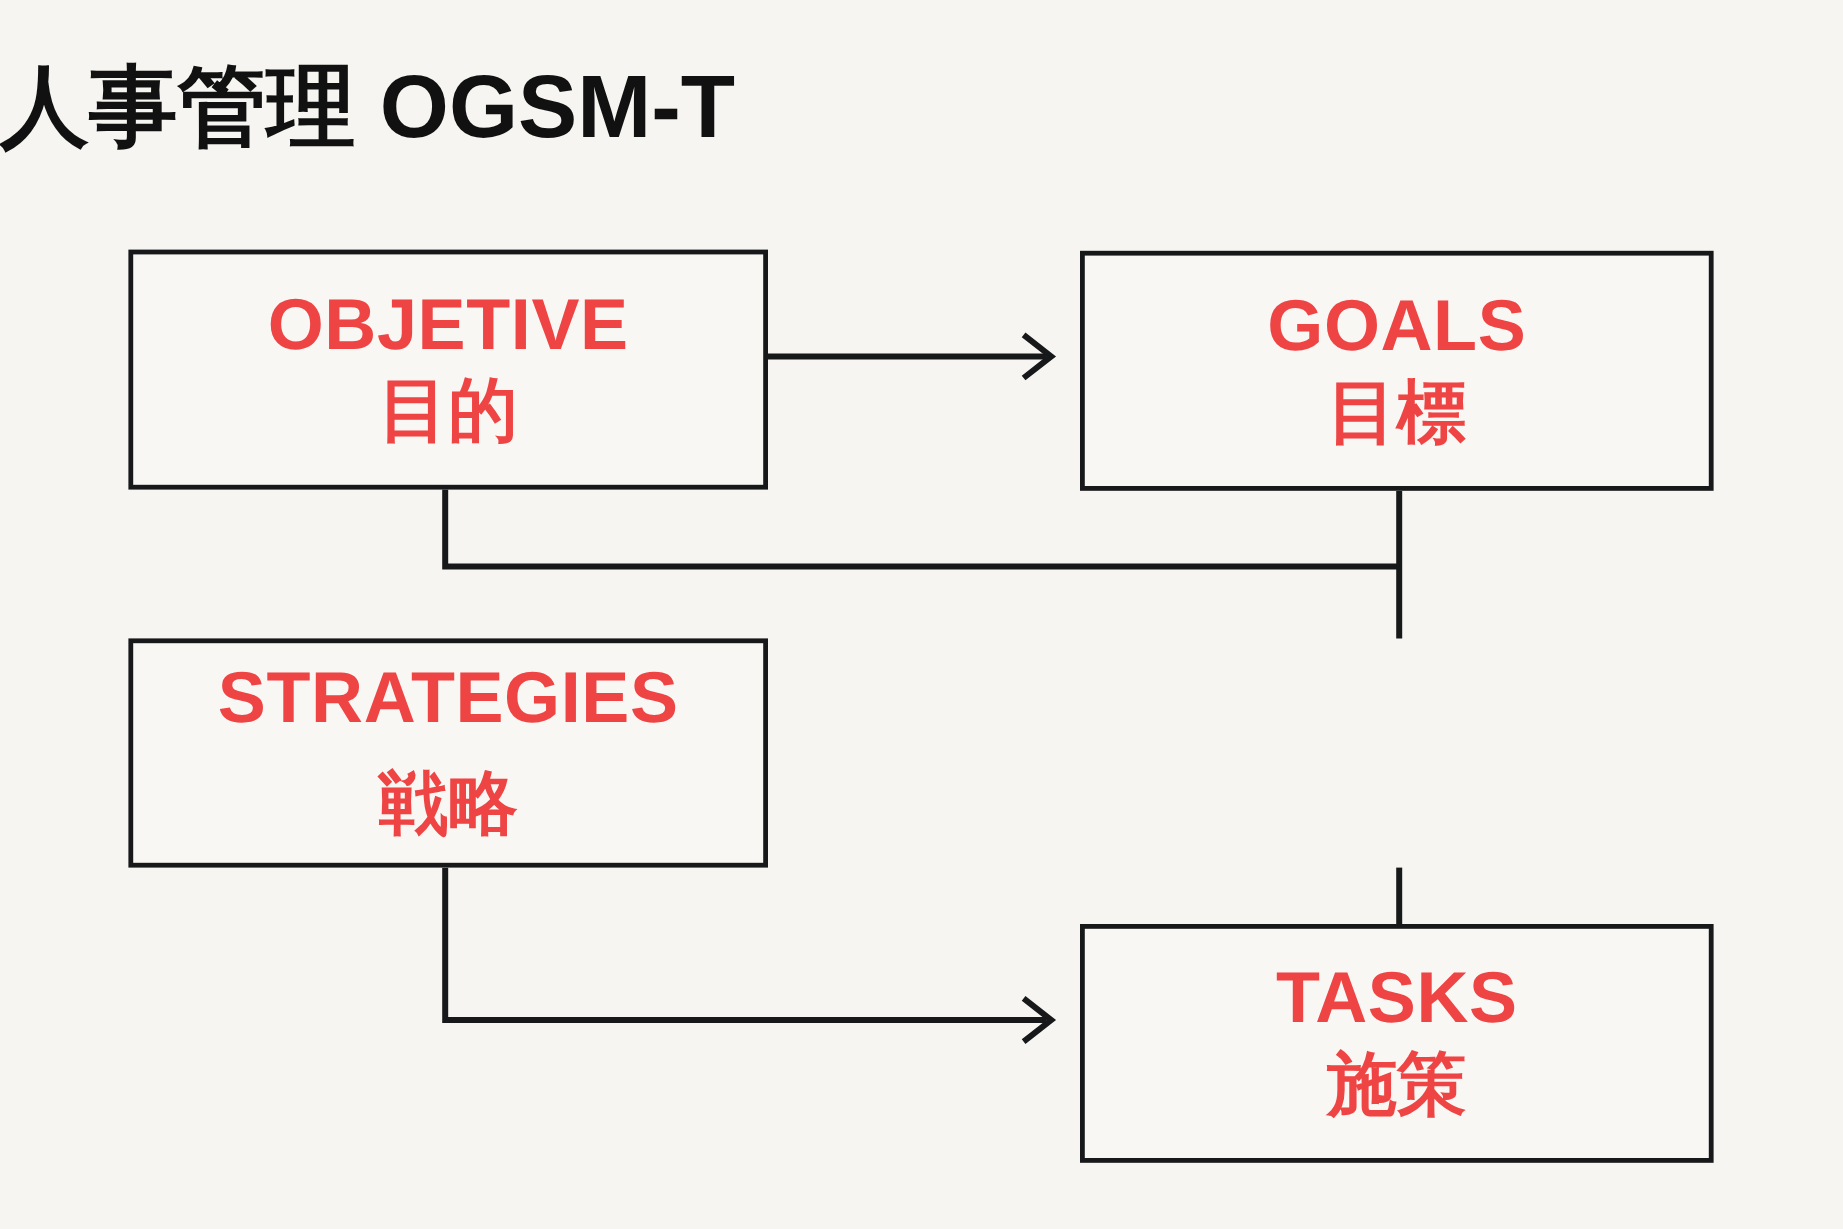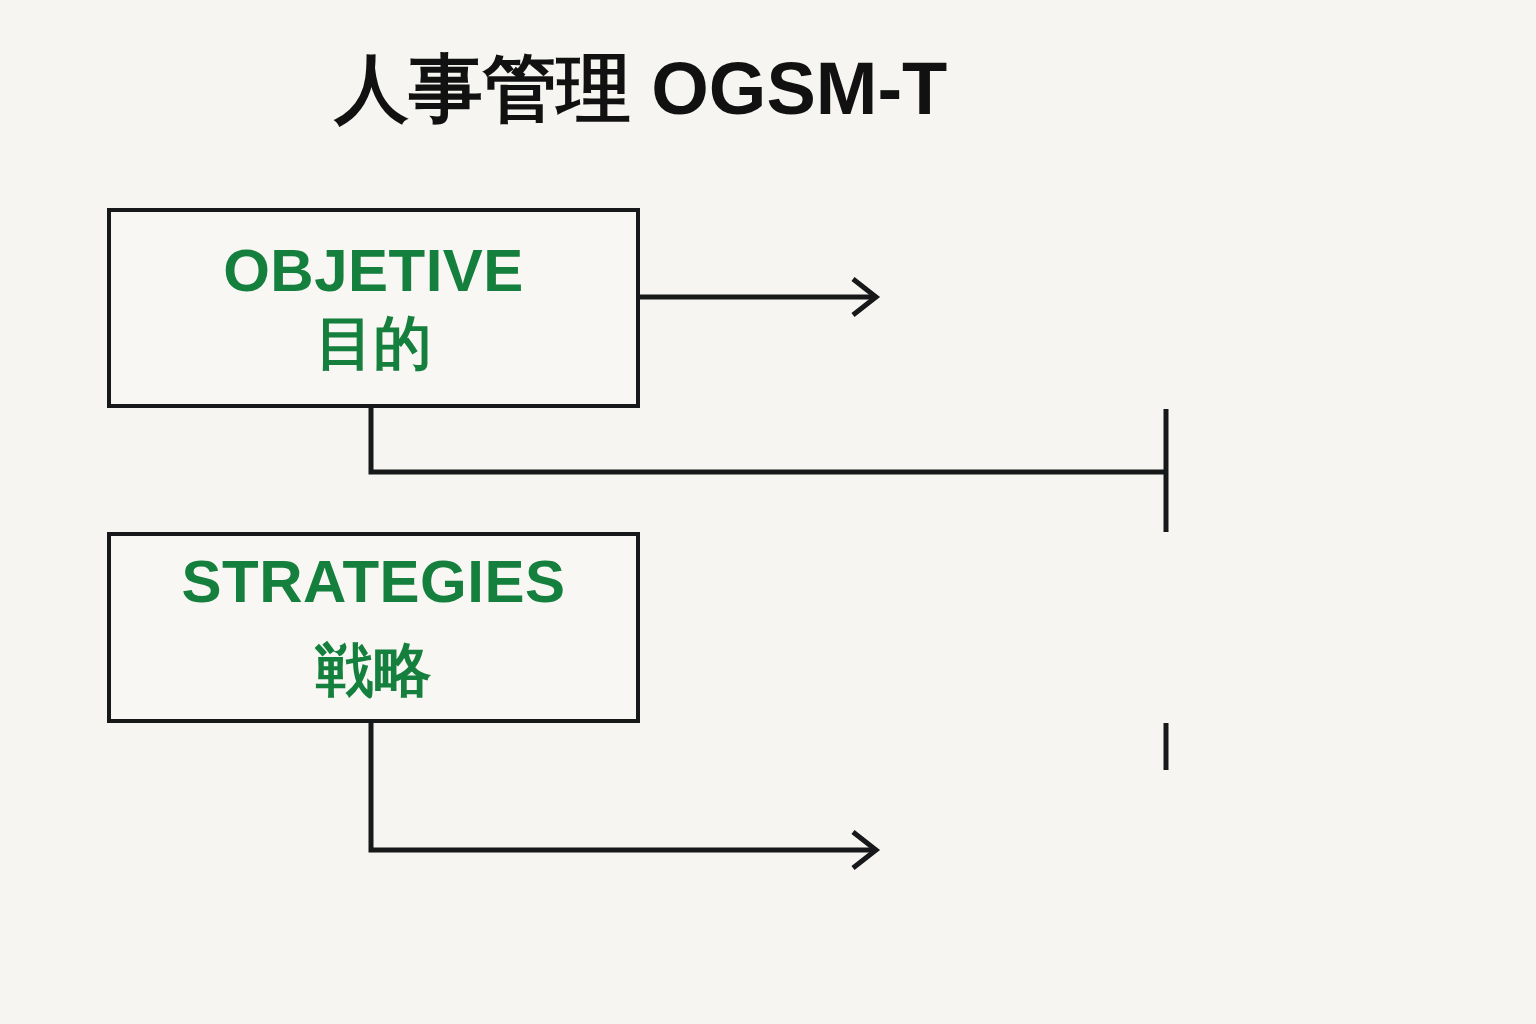--- a/index.html
+++ b/index.html
@@ -17,38 +17,37 @@
   #canvas {
     position: relative;
     width: 1536px;
     height: 1024px;
   }
   #diagram-title {
     position: absolute;
     left: 0;
     top: 48px;
     width: 1282px;
-    text-align: center;
     font-size: 74px;
     font-weight: 700;
     letter-spacing: 0px;
     color: #111111;
     line-height: 1.1;
     white-space: nowrap;
   }
   .node-box {
     position: absolute;
     box-sizing: border-box;
     border: 4px solid #17181a;
     background: #f8f7f4;
     display: flex;
     flex-direction: column;
     align-items: center;
     justify-content: center;
-    color: #15803d;
+    color: #ef4444;
   }
   .node-en {
     font-size: 60px;
     font-weight: 700;
     letter-spacing: 0.5px;
     line-height: 1.05;
     white-space: nowrap;
   }
   .node-ja {
     font-size: 58px;
@@ -106,21 +105,29 @@
     <polyline class="arrow-head" points="853,832 876,850 853,868"></polyline>
 
     <line x1="1166" y1="723" x2="1166" y2="770"></line>
   </svg>
 
   <div class="node-box" id="box-objective">
     <div class="node-en">OBJETIVE</div>
     <div class="node-ja">目的</div>
   </div>
 
+  <div class="node-box" id="box-goals">
+    <div class="node-en">GOALS</div>
+    <div class="node-ja">目標</div>
+  </div>
 
   <div class="node-box" id="box-strategies">
     <div class="node-en">STRATEGIES</div>
     <div class="node-ja">戦略</div>
   </div>
 
 
+  <div class="node-box" id="box-tasks">
+    <div class="node-en">TASKS</div>
+    <div class="node-ja">施策</div>
+  </div>
 
 </div>
 
 </body></html>

